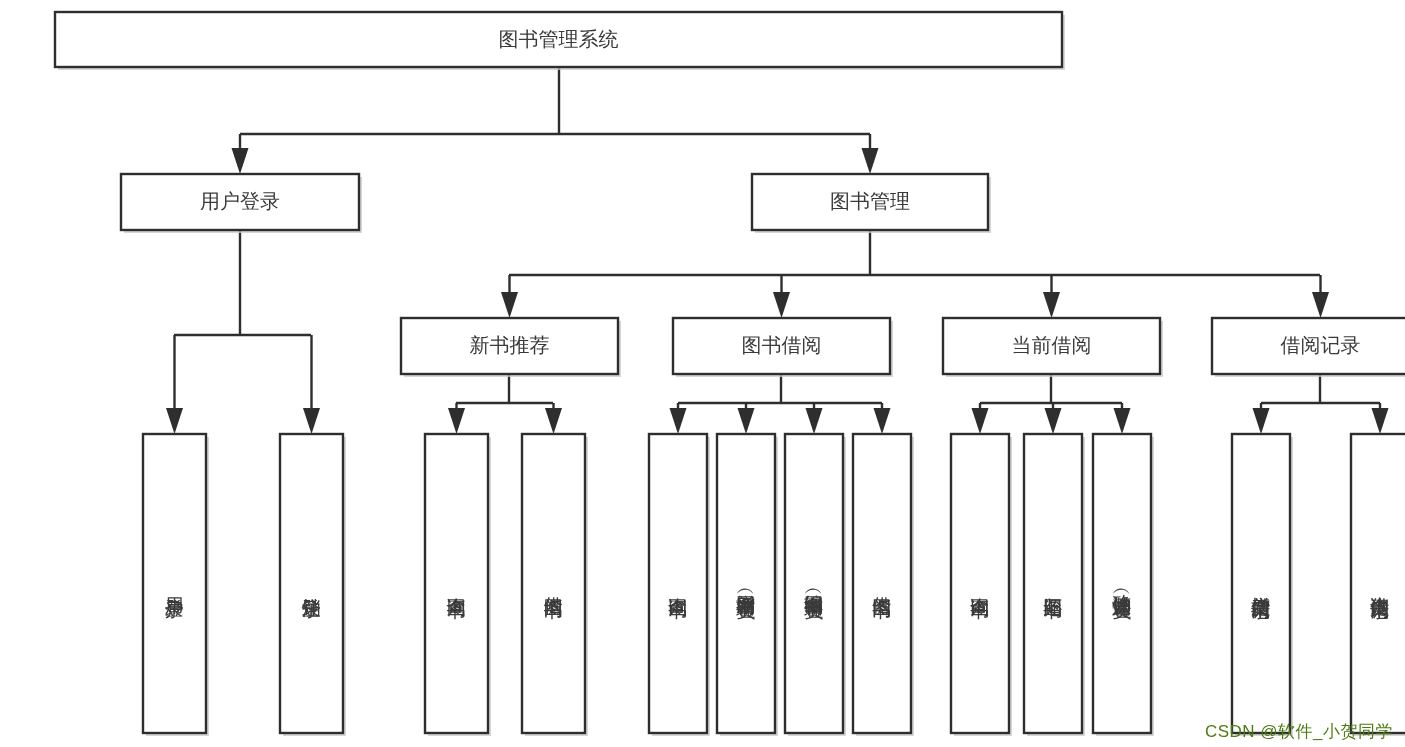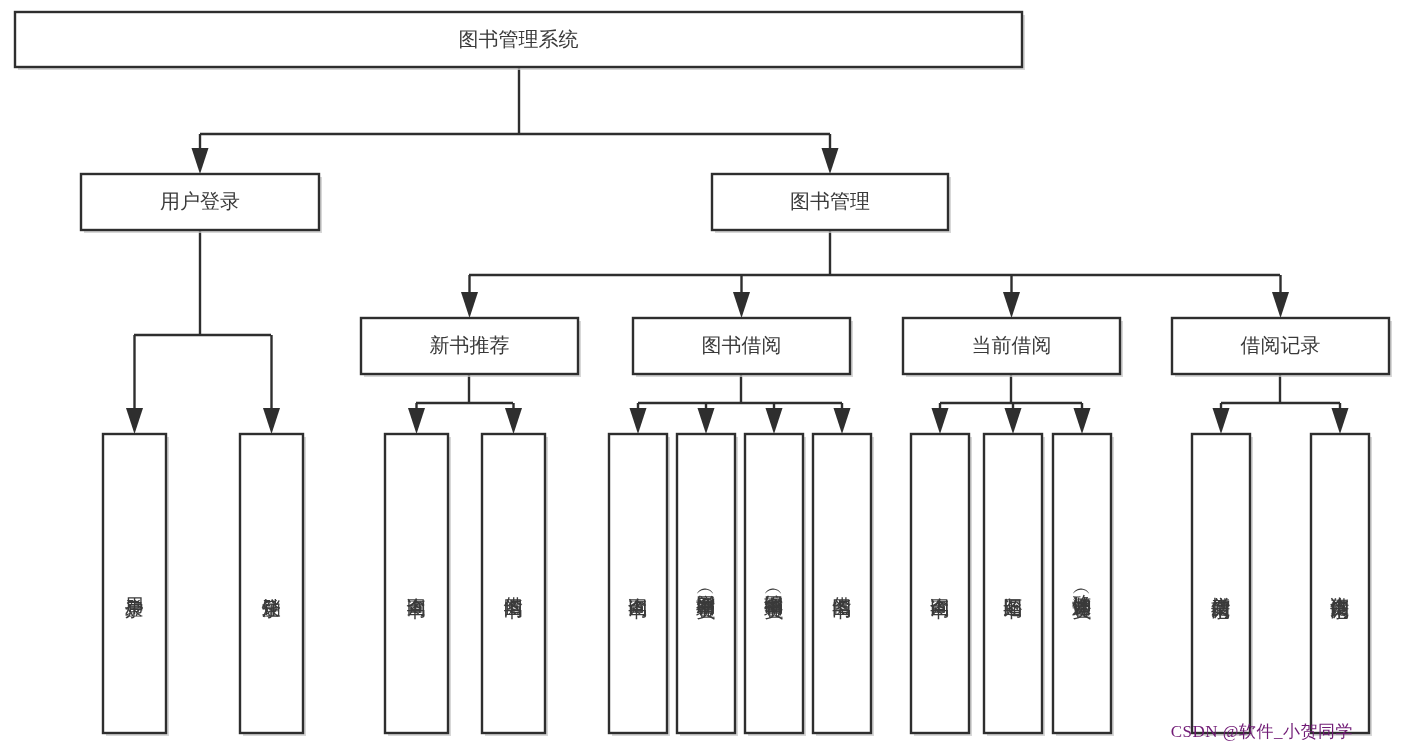--- a/index.html
+++ b/index.html
@@ -11,20 +11,21 @@
     width: 1405px;
     height: 747px;
     font-family: "Liberation Sans", "DejaVu Sans", sans-serif;
     overflow: hidden;
     position: relative;
   }
   #diagram-root {
     position: relative;
     width: 1361px;
     height: 747px;
+    margin-left: 40px;
   }
   svg#flow {
     position: absolute;
     left: 0;
     top: 0;
     width: 1405px;
     height: 747px;
   }
   .node-rect {
     fill: #ffffff;
@@ -64,23 +65,23 @@
     display: flex;
     align-items: center;
     justify-content: center;
     white-space: nowrap;
     pointer-events: none;
   }
   .watermark {
     position: absolute;
     right: 8px;
     bottom: 4px;
-    font-family: Liberation Serif, serif;
+    font-family: Liberation Sans, sans-serif;
     font-size: 17px;
-    color: #701a75;
+    color: #4d7c0f;
     letter-spacing: 0.5px;
     white-space: nowrap;
   }
 </style>
 </head>
 <body>
 
 <div id="diagram-root">
 
   <svg id="flow" viewBox="0 0 1405 747" xmlns="http://www.w3.org/2000/svg">

